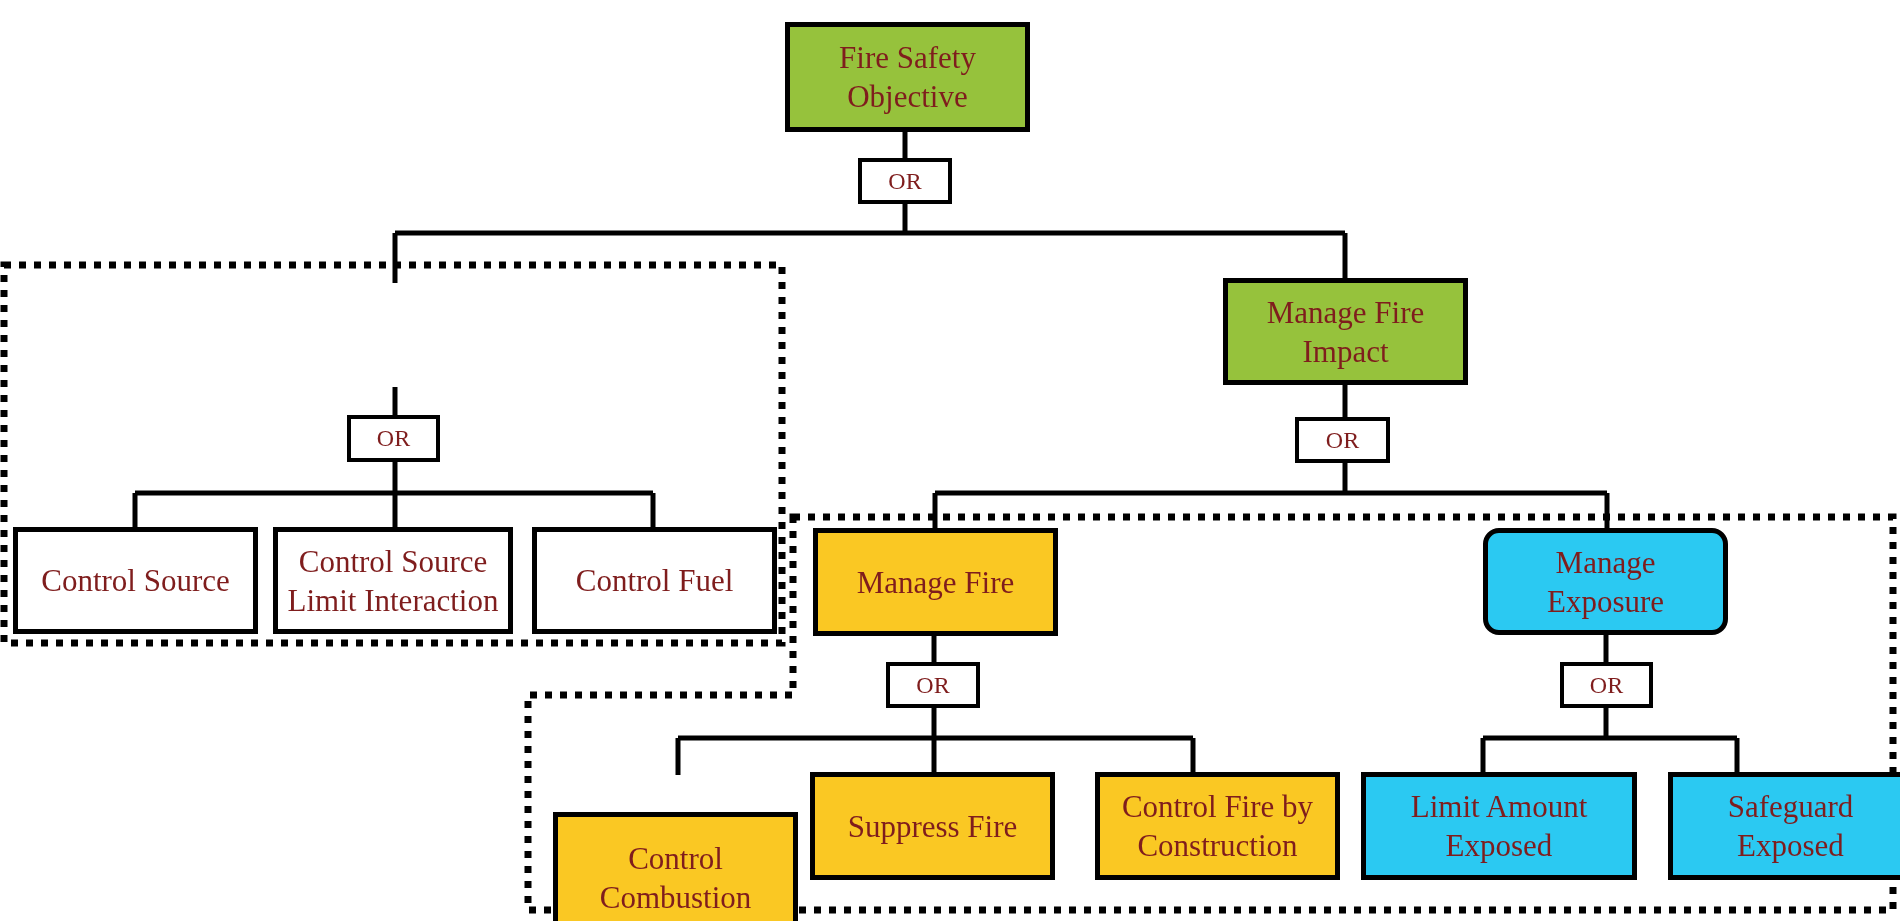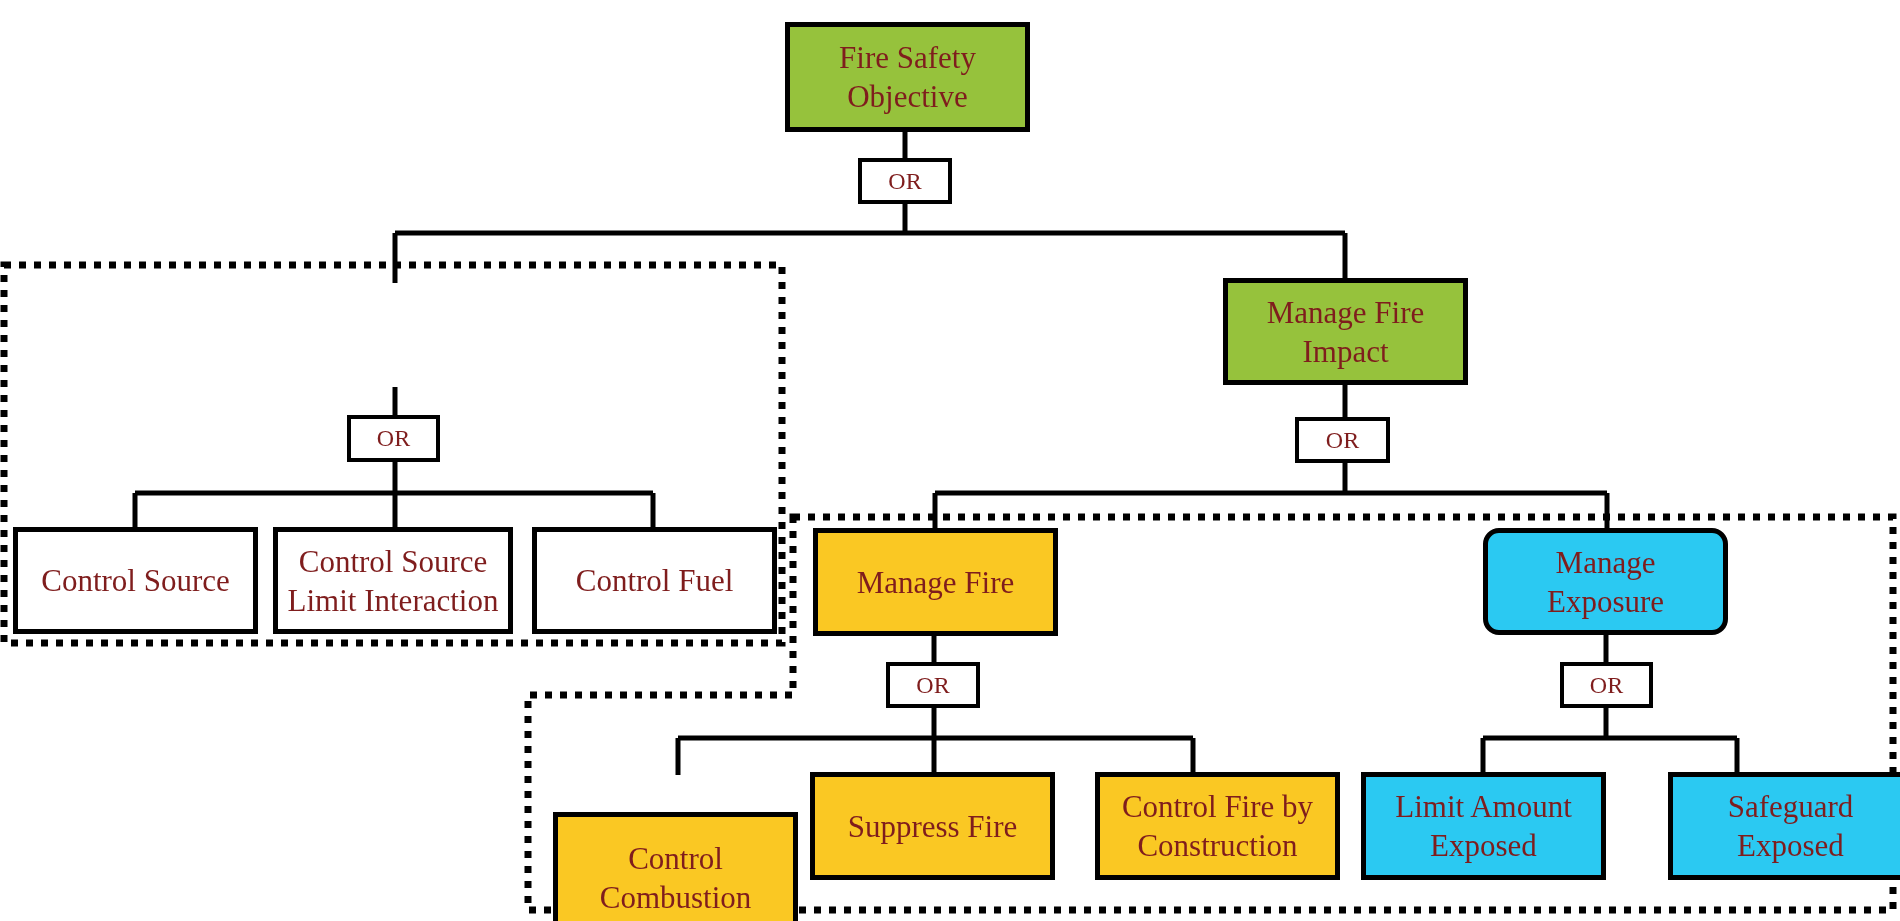--- a/index.html
+++ b/index.html
@@ -37,21 +37,21 @@
   #n-pi  {left:273px; top:280px; width:244px;height:107px;}
   #n-mfi {left:1223px;top:278px; width:245px;height:107px;}
   #n-cs  {left:13px;  top:527px; width:245px;height:107px;}
   #n-csfi{left:273px; top:527px; width:240px;height:107px;}
   #n-cf  {left:532px; top:527px; width:245px;height:107px;}
   #n-mf  {left:813px; top:528px; width:245px;height:108px;}
   #n-me  {left:1483px;top:528px; width:245px;height:107px;border-radius:16px;}
   #n-cc  {left:553px; top:812px; width:245px;height:132px;}
   #n-sf  {left:810px; top:772px; width:245px;height:108px;}
   #n-cfc {left:1071px;top:772px; width:245px;height:108px;margin-left:24px;}
-  #n-lae {left:1361px;top:772px; width:245px;height:108px;}
+  #n-lae {left:1361px;top:772px; width:276px;height:108px;}
   #n-se  {left:1620px;top:772px; width:245px;height:108px;margin-left:48px;}
   
   #g1{left:858px; top:158px;}
   #g2{left:347px; top:415px; height:47px;width:93px;}
   #g3{left:1295px;top:417px; width:95px;}
   #g4{left:886px; top:662px;}
   #g5{left:1560px;top:662px; width:93px;}
 </style>
 </head>
 <body>

